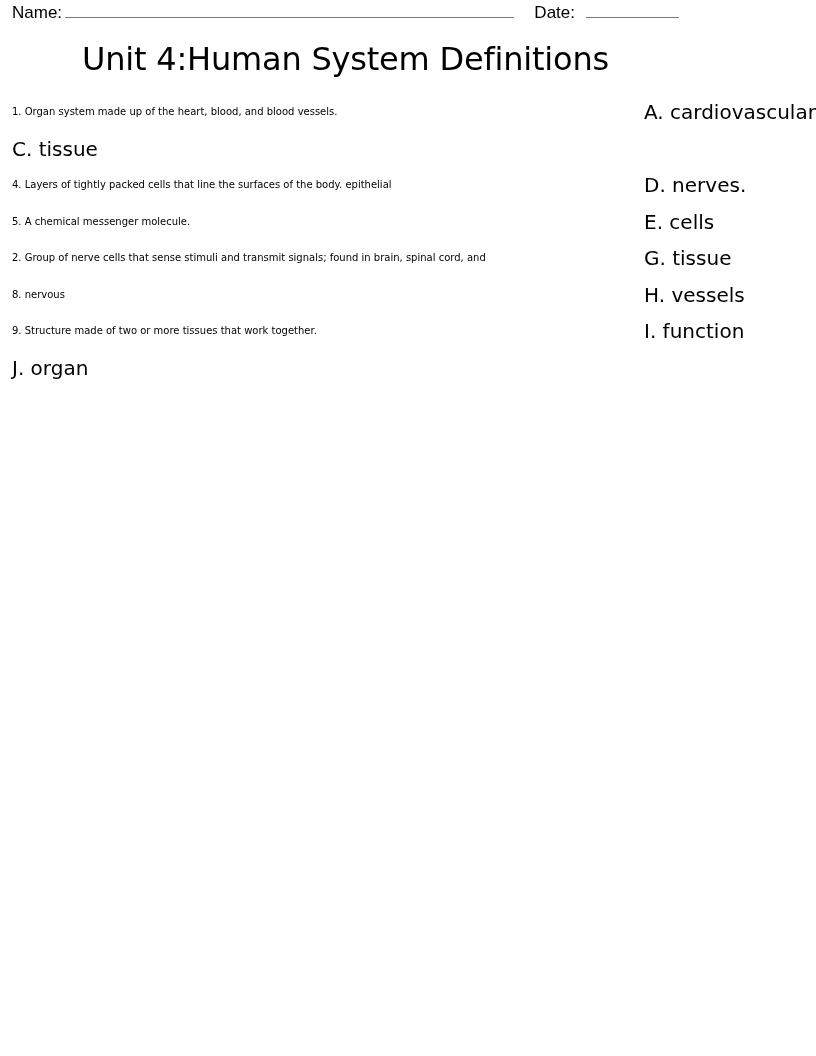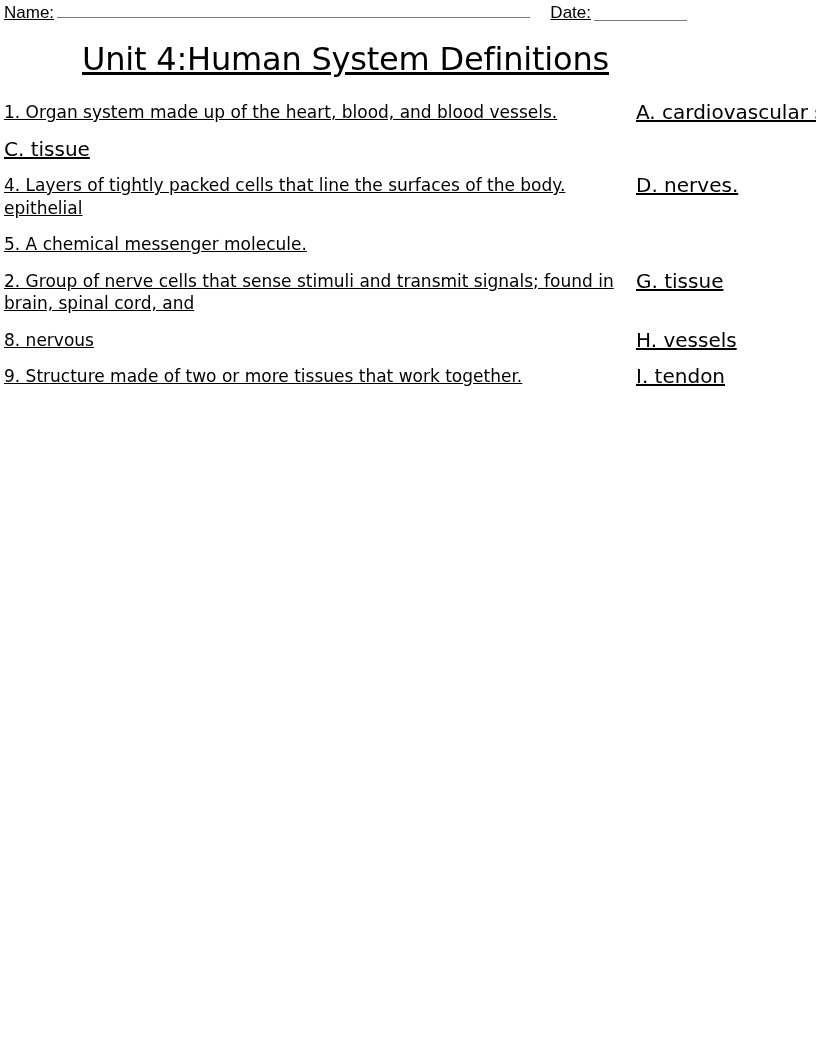--- a/index.html
+++ b/index.html
@@ -14,22 +14,21 @@
     color: #000000;
     -webkit-font-smoothing: antialiased;
     overflow: hidden;
   }
 
   .page {
     position: relative;
     width: 691px;
     height: 1056px;
     box-sizing: border-box;
-    padding: 0 4px;
-    text-decoration: underline;
+    padding: 0 12px;
   }
 
   
   .header-line {
     display: flex;
     align-items: baseline;
     font-family: "Liberation Sans", sans-serif;
     font-size: 17px;
     line-height: 20px;
     padding-top: 3px;
@@ -42,21 +41,22 @@
     display: inline-block;
     border-bottom: 1px solid #7a7a7a;
     height: 14px;
     margin-left: 3px;
   }
   .rule-name { width: 518px; }
   .rule-date { width: 93px; }
   .date-group {
     margin-left: 20px;
     display: flex;
-    align-items: center;
+    align-items: flex-start;
+    gap: 8px;
   }
 
   
   .title {
     text-align: center;
     font-family: "DejaVu Sans", sans-serif;
     font-size: 32px;
     font-weight: 400;
     line-height: 52px;
     letter-spacing: -0.2px;
@@ -69,21 +69,21 @@
     margin-top: 16px;
   }
   .row {
     display: flex;
     align-items: flex-start;
     margin-bottom: 14px;
   }
   .q-cell {
     width: 632px;
     flex: 0 0 632px;
-    font-size: 17px;
+    font-size: 10px;
     line-height: 22.5px;
     padding-right: 16px;
     box-sizing: border-box;
   }
   .a-cell {
     flex: 1 1 auto;
     font-size: 20px;
     line-height: 22.5px;
     white-space: nowrap;
   }
@@ -116,35 +116,37 @@
       <div class="a-cell">C. tissue</div>
     </div>
 
     <div class="row">
       <div class="q-cell">4. Layers of tightly packed cells that line the surfaces of the body. epithelial</div>
       <div class="a-cell">D. nerves.</div>
     </div>
 
     <div class="row">
       <div class="q-cell">5. A chemical messenger molecule.</div>
+      <div class="a-cell">E. cells</div>
     </div>
 
 
     <div class="row">
       <div class="q-cell">2. Group of nerve cells that sense stimuli and transmit signals; found in brain, spinal cord, and</div>
       <div class="a-cell">G. tissue</div>
     </div>
 
     <div class="row">
       <div class="q-cell">8. nervous</div>
       <div class="a-cell">H. vessels</div>
     </div>
 
     <div class="row">
       <div class="q-cell">9. Structure made of two or more tissues that work together.</div>
-      <div class="a-cell">I. tendon</div>
+      <div class="a-cell">I. function</div>
     </div>
 
     <div class="row">
+      <div class="a-cell">J. organ</div>
     </div>
 
   </div>
 </div>
 
 </body></html>

